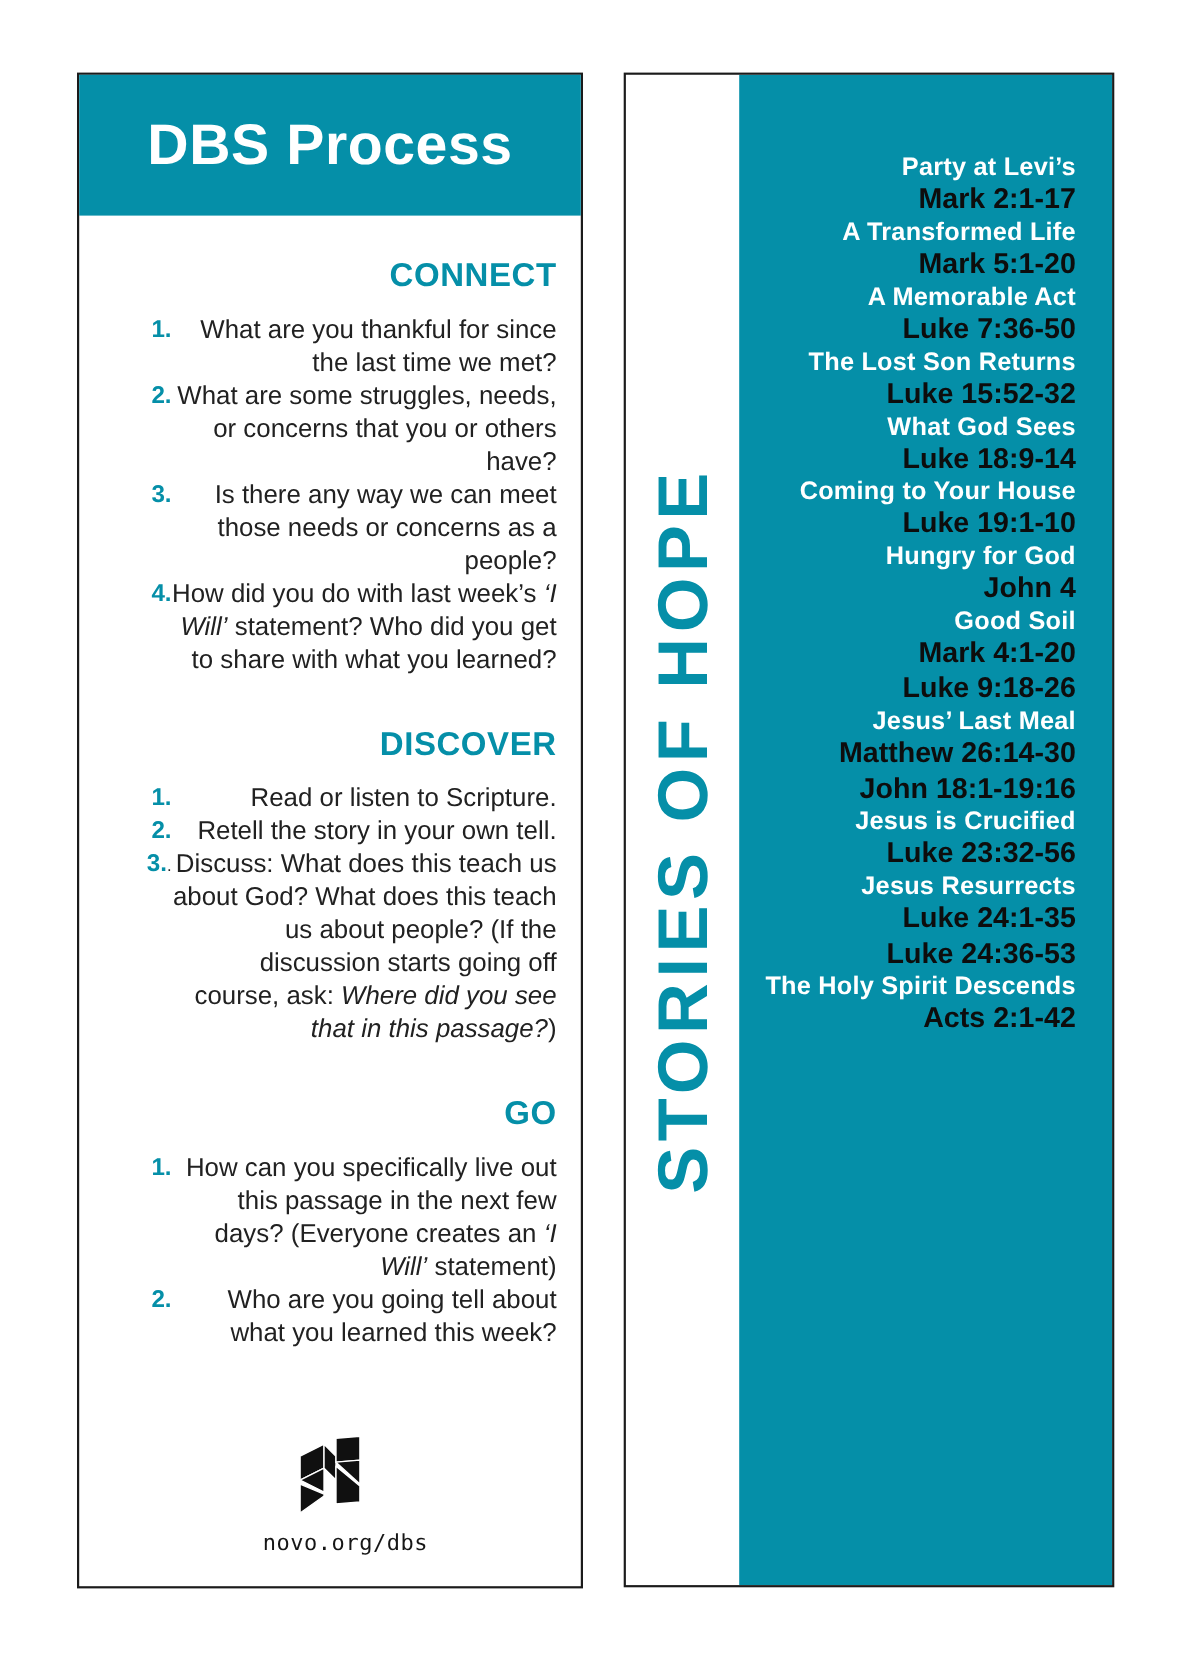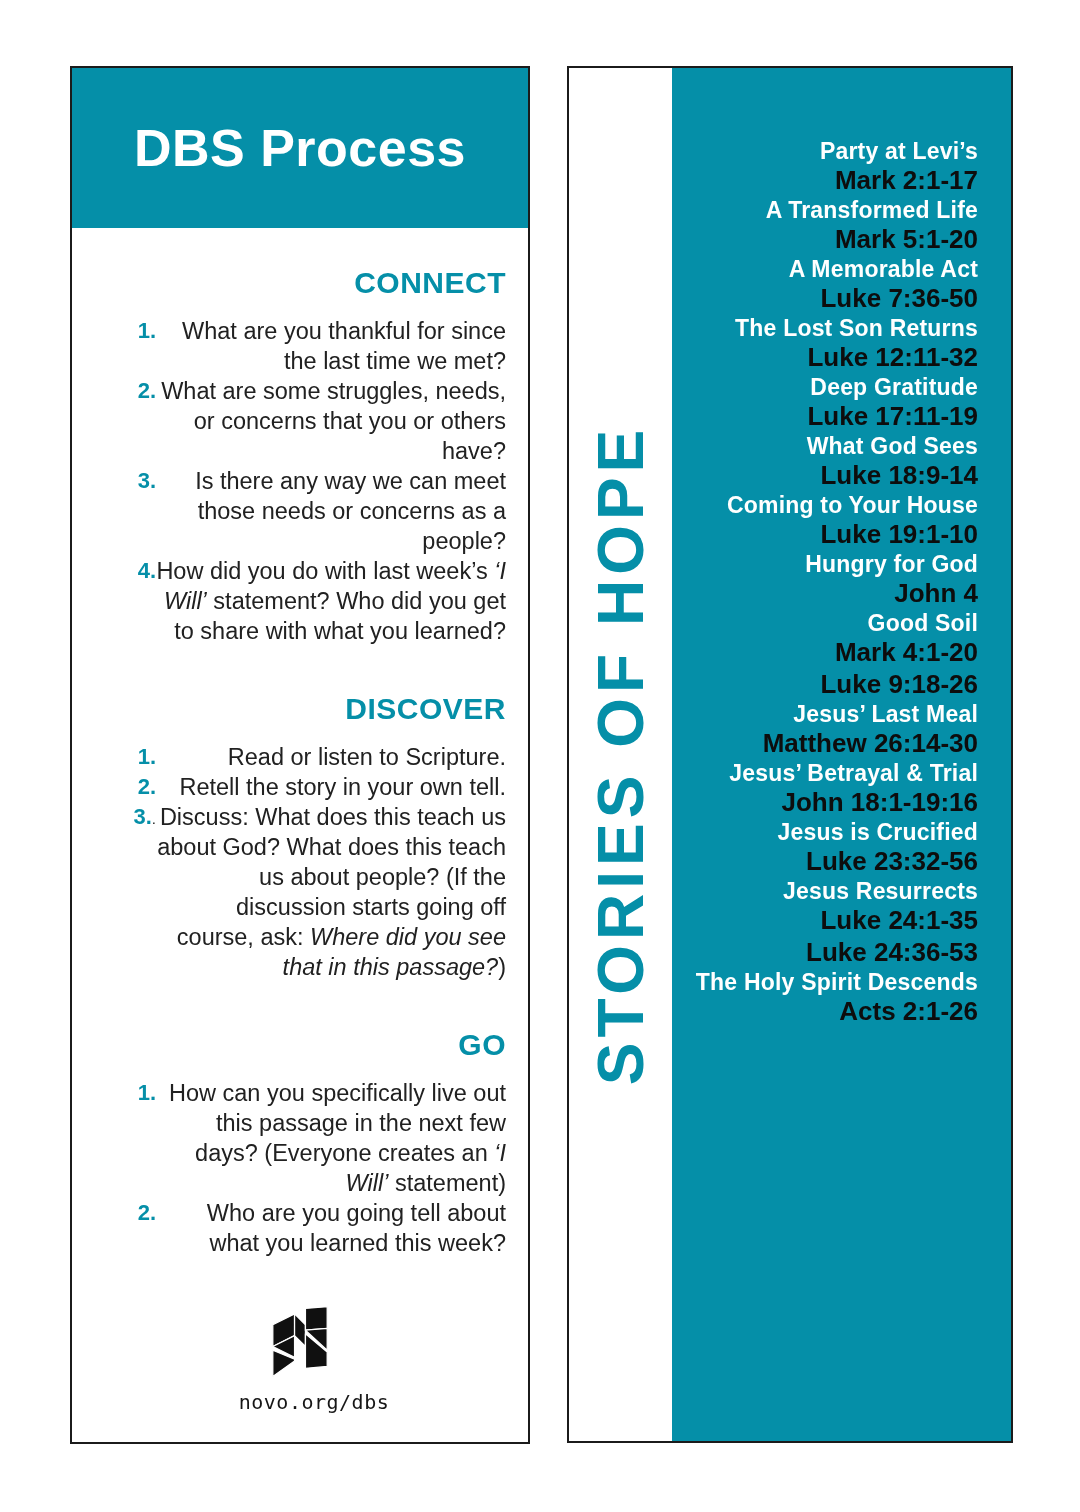--- a/index.html
+++ b/index.html
@@ -6,21 +6,21 @@
     --teal:#058fa8; --ink:#212121; --paper:#ffffff; --line:#1b1b1b; --ref:#0d0d0d;
   }
   *{margin:0;padding:0;box-sizing:border-box;}
   html,body{background:#ffffff;}
   body{font-family:"Liberation Sans",sans-serif;}
   .canvas{position:relative;width:1080px;height:1512px;background:var(--paper);overflow:hidden;}
 
   
   .card{position:absolute;background:var(--paper);border:2px solid var(--line);}
   .card-left{left:70px;top:66px;width:460px;height:1378px;}
-  .card-left-header{height:160px;background:var(--teal);display:flex;align-items:center;justify-content:center;}
+  .card-left-header{height:128px;background:var(--teal);display:flex;align-items:center;justify-content:center;}
   .card-left-title{color:#fff;font-size:52px;font-weight:800;letter-spacing:.5px;white-space:pre;}
   .card-left-body{padding:38px 22px 0 50px;}
   .section{margin-bottom:46px;text-align:right;}
   .section-heading{color:var(--teal);font-size:30px;font-weight:800;letter-spacing:.5px;margin-bottom:16px;}
   .q-list{list-style:none;}
   .q-item{display:flex;font-size:23.5px;line-height:30px;color:var(--ink);}
   .q-num{flex:0 0 34px;color:var(--teal);font-weight:700;font-size:22px;}
   .q-num .stray{color:var(--ink);font-weight:400;font-size:15px;}
   .q-text{flex:1;max-width:356px;}
   .q-text em{font-style:italic;}
@@ -133,25 +133,21 @@
       <div class="story">
           <div class="story-title">A Transformed Life</div>
           <div class="story-ref">Mark 5:1-20</div>
         </div>
       <div class="story">
           <div class="story-title">A Memorable Act</div>
           <div class="story-ref">Luke 7:36-50</div>
         </div>
       <div class="story">
           <div class="story-title">The Lost Son Returns</div>
-          <div class="story-ref">Luke 12:11-32</div>
-        </div>
-      <div class="story">
-          <div class="story-title">Deep Gratitude</div>
-          <div class="story-ref">Luke 17:11-19</div>
+          <div class="story-ref">Luke 15:52-32</div>
         </div>
       <div class="story">
           <div class="story-title">What God Sees</div>
           <div class="story-ref">Luke 18:9-14</div>
         </div>
       <div class="story">
           <div class="story-title">Coming to Your House</div>
           <div class="story-ref">Luke 19:1-10</div>
         </div>
       <div class="story">
@@ -163,34 +159,33 @@
           <div class="story-ref">Mark 4:1-20</div>
         </div>
       <div class="story">
           <div class="story-ref">Luke 9:18-26</div>
         </div>
       <div class="story">
           <div class="story-title">Jesus’ Last Meal</div>
           <div class="story-ref">Matthew 26:14-30</div>
         </div>
       <div class="story">
-          <div class="story-title">Jesus’ Betrayal &amp; Trial</div>
           <div class="story-ref">John 18:1-19:16</div>
         </div>
       <div class="story">
           <div class="story-title">Jesus is Crucified</div>
           <div class="story-ref">Luke 23:32-56</div>
         </div>
       <div class="story">
           <div class="story-title">Jesus Resurrects</div>
           <div class="story-ref">Luke 24:1-35</div>
         </div>
       <div class="story">
           <div class="story-ref">Luke 24:36-53</div>
         </div>
       <div class="story">
           <div class="story-title">The Holy Spirit Descends</div>
-          <div class="story-ref">Acts 2:1-26</div>
+          <div class="story-ref">Acts 2:1-42</div>
         </div>
     </div>
   </div>
 
 </div>
 
 </body></html>

